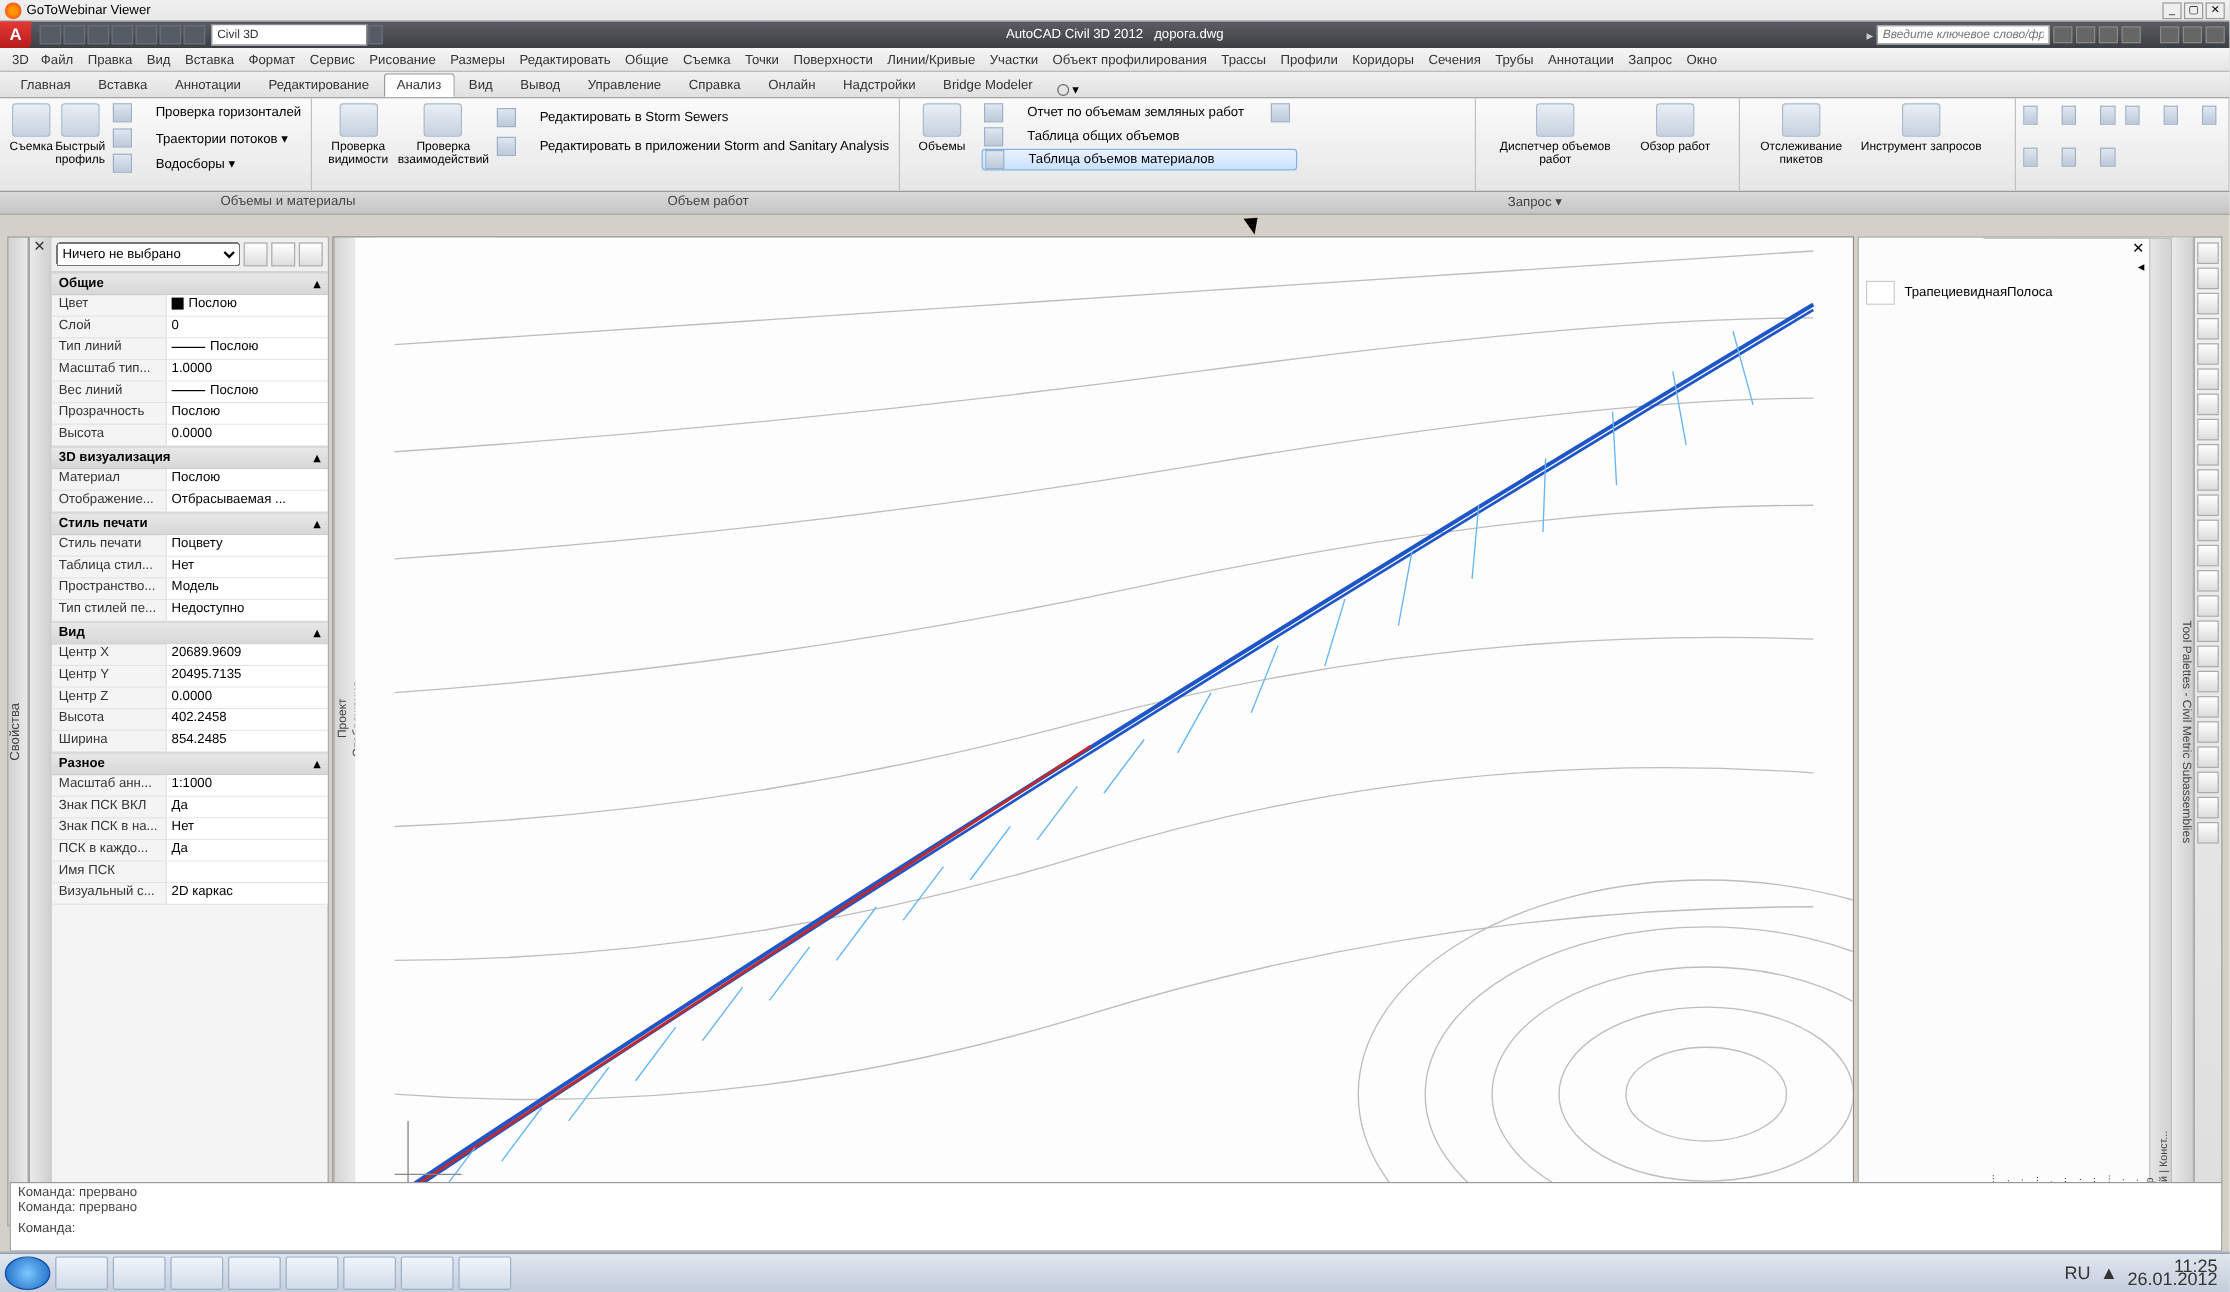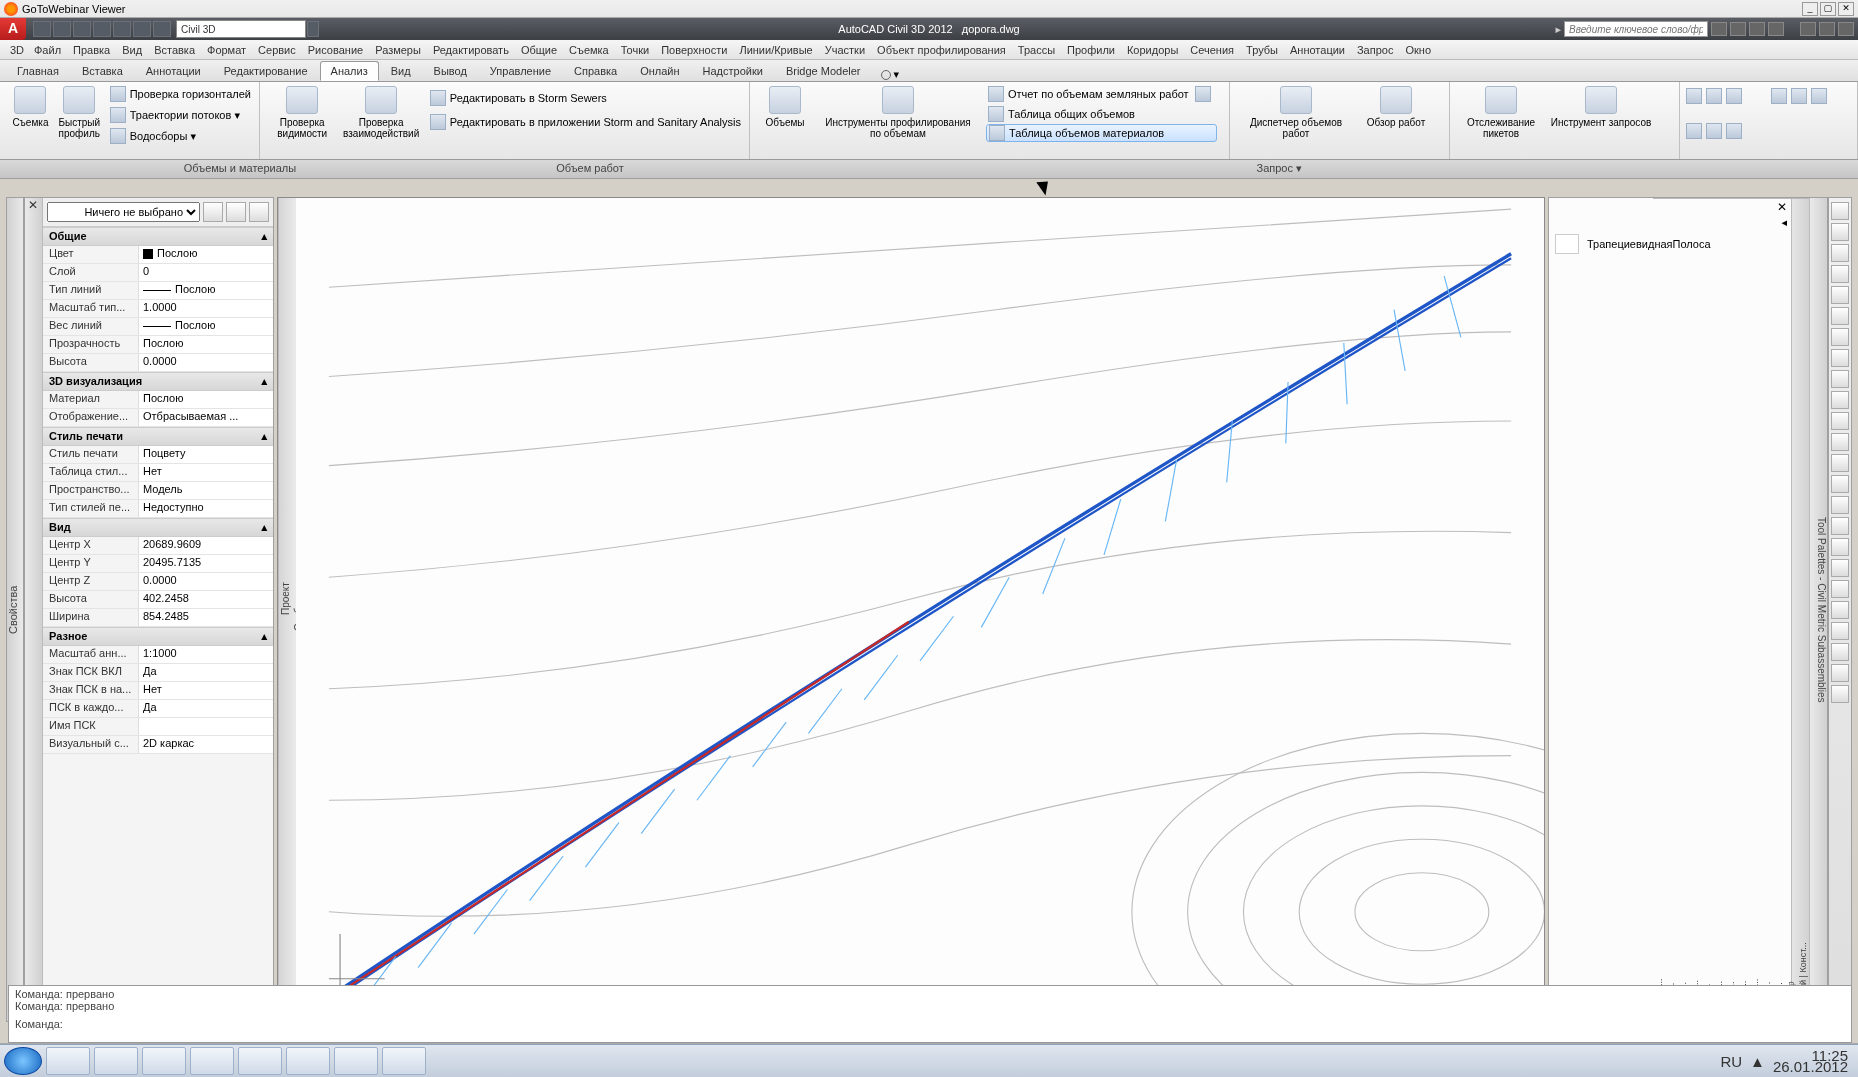--- a/index.html
+++ b/index.html
@@ -31,41 +31,41 @@
 .ribbon-tabs .tab.active { background:#fefefe; border:1px solid #9a9a9a; border-bottom:1px solid #fefefe; border-radius:3px 3px 0 0;}
 .ribbon-tabs .tab-extra { margin-left:8px; display:flex; align-items:center;}
 .ribbon-tabs .tab-extra .circ { width:10px; height:10px; border:1px solid #666; border-radius:50%; margin-right:3px;}
 
 
 .ribbon { height:78px; background:linear-gradient(#fbfbfb,#e6e6e6); border-bottom:1px solid #9a9a9a; display:flex;}
 .panel { border-right:1px solid #c0c0c0; display:flex; flex-direction:column; }
 .panel-body { flex:1; display:flex; align-items:flex-start; padding:2px 6px;}
 .big-btn { display:flex; flex-direction:column; align-items:center; justify-content:flex-start; width:58px; font-size:10px; text-align:center; line-height:11px; padding-top:2px;}
 .big-btn .ic { width:32px; height:28px; background:linear-gradient(#e9eef5,#c6d1e0); border:1px solid #a9b8cb; border-radius:3px; margin-bottom:3px;}
-.sm-row { display:flex; align-items:center; font-size:11px; height:20px; padding:0 2px; white-space:nowrap;}
+.sm-row { display:flex; align-items:center; font-size:11px; height:20px; padding:0 2px; white-space:nowrap;gap:16px;}
 .sm-row .pic { width:16px; height:16px; background:linear-gradient(#dfe7f0,#bcc9da); border:1px solid #9db0c6; margin-right:4px;}
 .sm-row.hover { background:linear-gradient(#eaf3ff,#c9e1ff); border:1px solid #7fb4ea; border-radius:3px; height:18px;}
 
 
 .subribbon { height:19px; background:linear-gradient(#d9d9d9,#c5c5c5); border-bottom:1px solid #a0a0a0; display:flex; font-size:11px; color:#444;}
 .subribbon .cell { flex:0 0 auto; text-align:center; padding:2px 0;}
 
 
 .main-area { position:absolute; top:197px; left:6px; right:6px; bottom:55px; display:flex; }
 
 
 .vtab { width:18px; background:linear-gradient(90deg,#eaeaea,#d0d0d0); border:1px solid #a0a0a0; writing-mode:vertical-rl; text-orientation:mixed; font-size:11px; color:#444; text-align:center; padding:6px 0; transform:rotate(180deg);}
 
 
 .props { width:250px; background:#f4f4f4; border:1px solid #a0a0a0; display:flex; }
 .props-titlecol { width:18px; background:linear-gradient(90deg,#eaeaea,#d0d0d0); border-right:1px solid #bbb; display:flex; flex-direction:column; justify-content:space-between; }
 .props-titlecol .xbtn { width:16px; height:16px; font-size:12px; text-align:center; line-height:14px; color:#333; }
 .props-body { flex:1; display:flex; flex-direction:column;}
 .props-top { display:flex; padding:4px; gap:3px; background:#efefef; border-bottom:1px solid #ccc;}
-.props-top select { flex:1; height:20px; font-size:11px;text-align:right;}
+.props-top select { flex:1; height:20px; font-size:11px;}
 .props-top .tb { width:20px; height:20px; background:linear-gradient(#fff,#ddd); border:1px solid #aaa;}
 .cat { background:linear-gradient(#e8e8e8,#d7d7d7); font-weight:bold; font-size:11px; padding:2px 6px; border-top:1px solid #ccc; border-bottom:1px solid #ccc; display:flex; justify-content:space-between;}
 .row { display:flex; font-size:11px; border-bottom:1px solid #e4e4e4; height:18px;}
 .row .k { width:95px; padding:1px 6px; color:#333; overflow:hidden; white-space:nowrap; text-overflow:ellipsis;}
 .row .v { flex:1; padding:1px 4px; background:#fff; border-left:1px solid #ddd; overflow:hidden; white-space:nowrap;}
 .swatch { display:inline-block; width:10px; height:10px; background:#000; margin-right:4px; vertical-align:middle;}
 .lineseg { display:inline-block; width:28px; border-top:1px solid #000; vertical-align:middle; margin-right:4px;}
 
 
 .canvas-wrap { flex:1; display:flex; flex-direction:column; border:1px solid #8a8a8a; position:relative; margin:0 3px;}
@@ -250,25 +250,20 @@
             <span>Редактировать в приложении Storm and Sanitary Analysis</span>
           </div>
       </div>
     </div>
   </div>
   <div class="panel" style="width:480px;">
     <div class="panel-body">
       <div class="big-btn">
           <div class="ic"></div>
           <span>Объемы</span>
-        </div>
-      <div class="big-btn" style="width:168px;">
-          <div class="ic"></div>
-          <span style="white-space:pre;">Инструменты профилирования
-по объемам</span>
         </div>
       <div style="display:flex;flex-direction:column;gap:0;margin-left:4px;">
         <div class="sm-row">
             <div class="pic"></div>
             <span>Отчет по объемам земляных работ</span>
             <div class="pic" style="margin-left:6px;"></div>
           </div>
         <div class="sm-row">
             <div class="pic"></div>
             <span>Таблица общих объемов</span>

